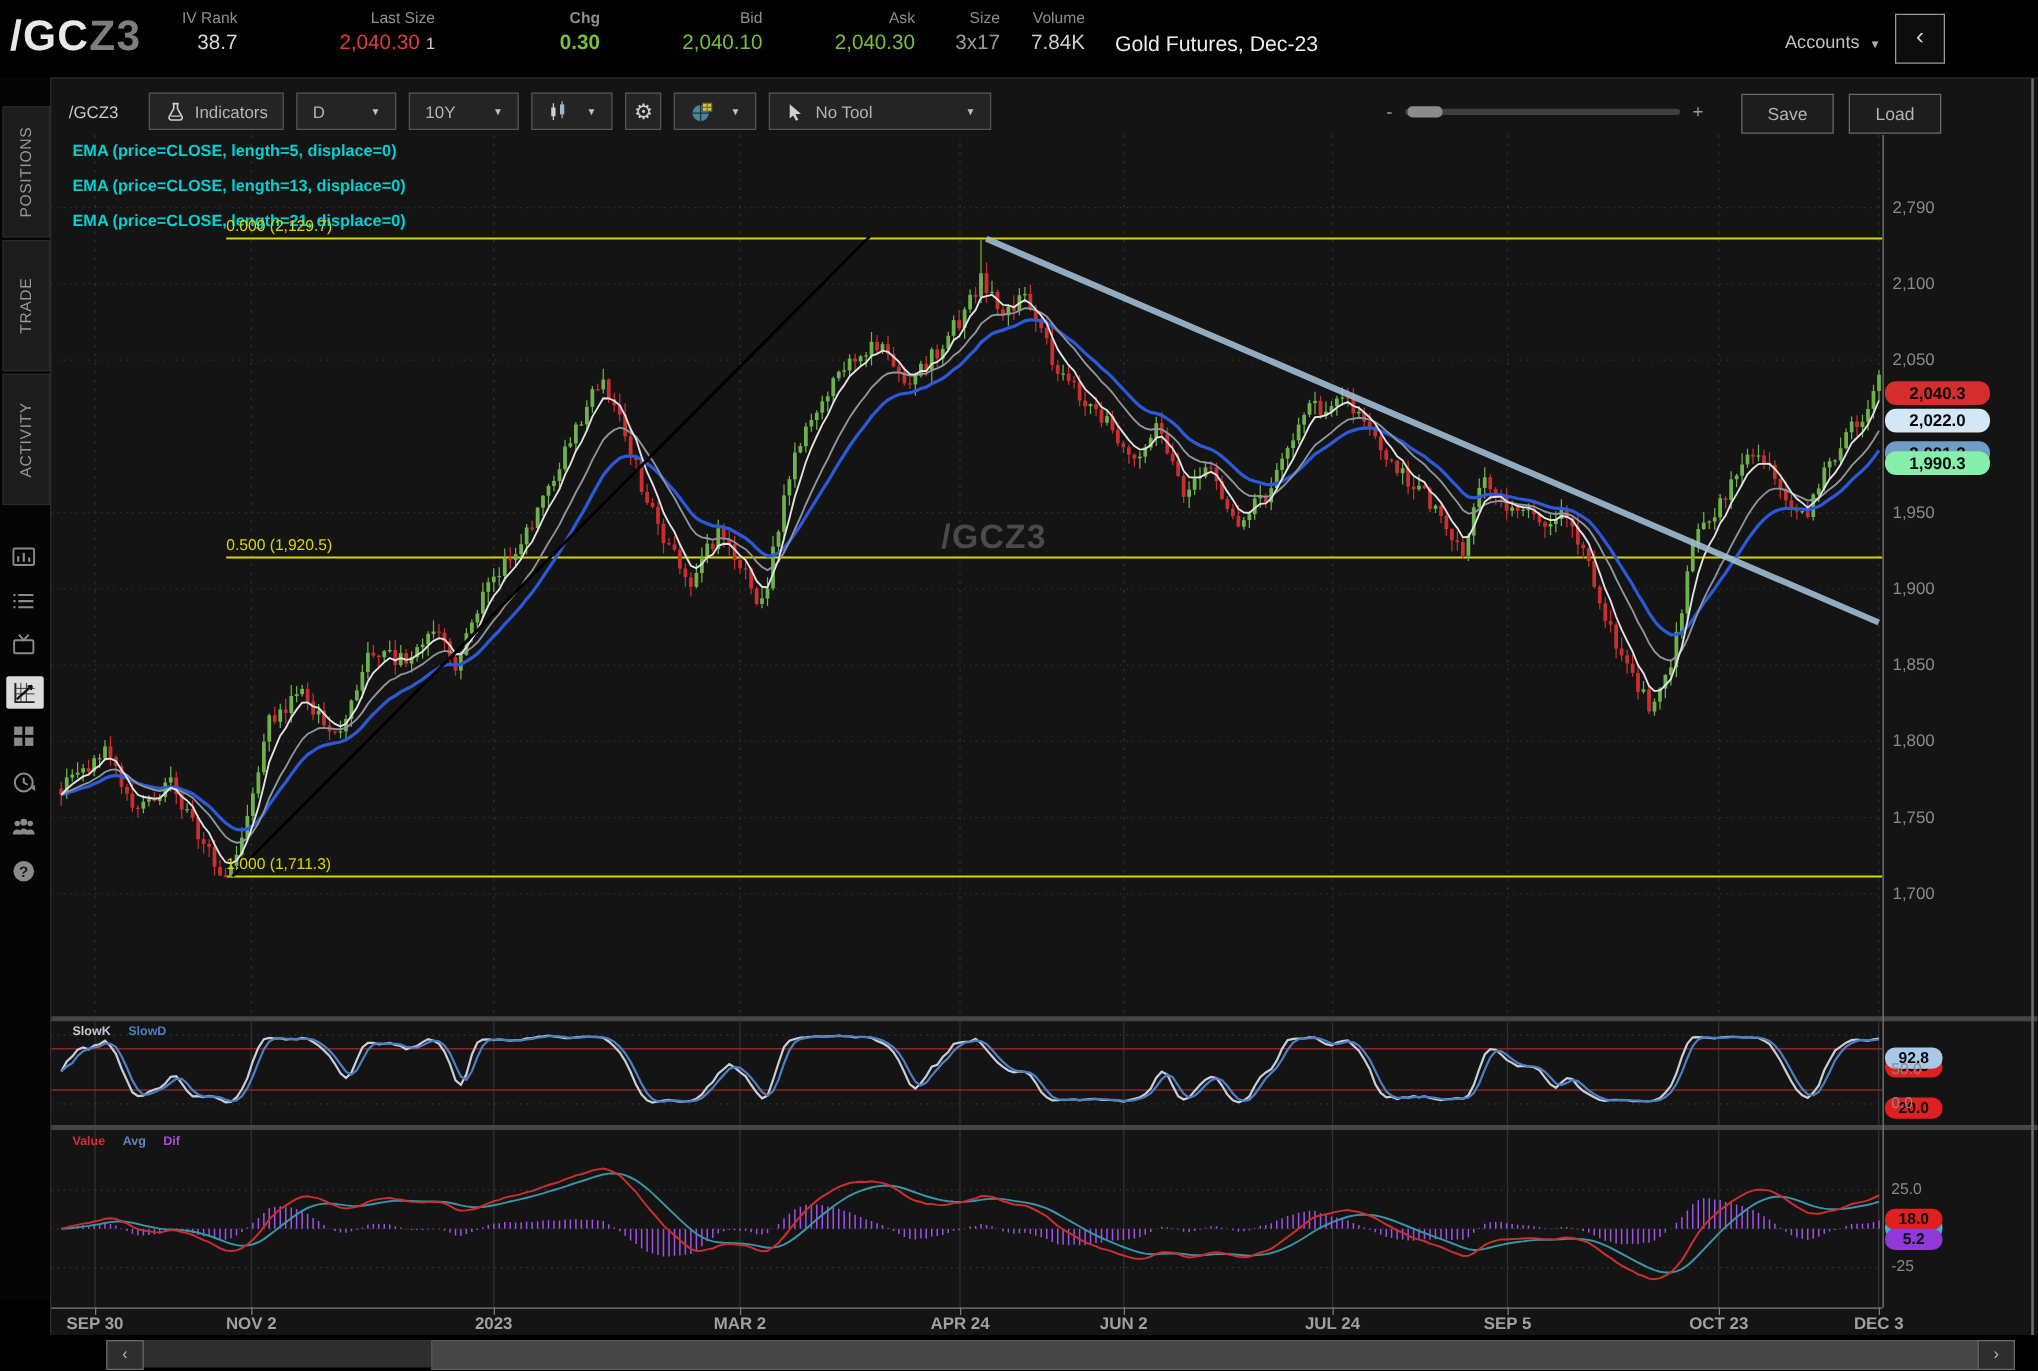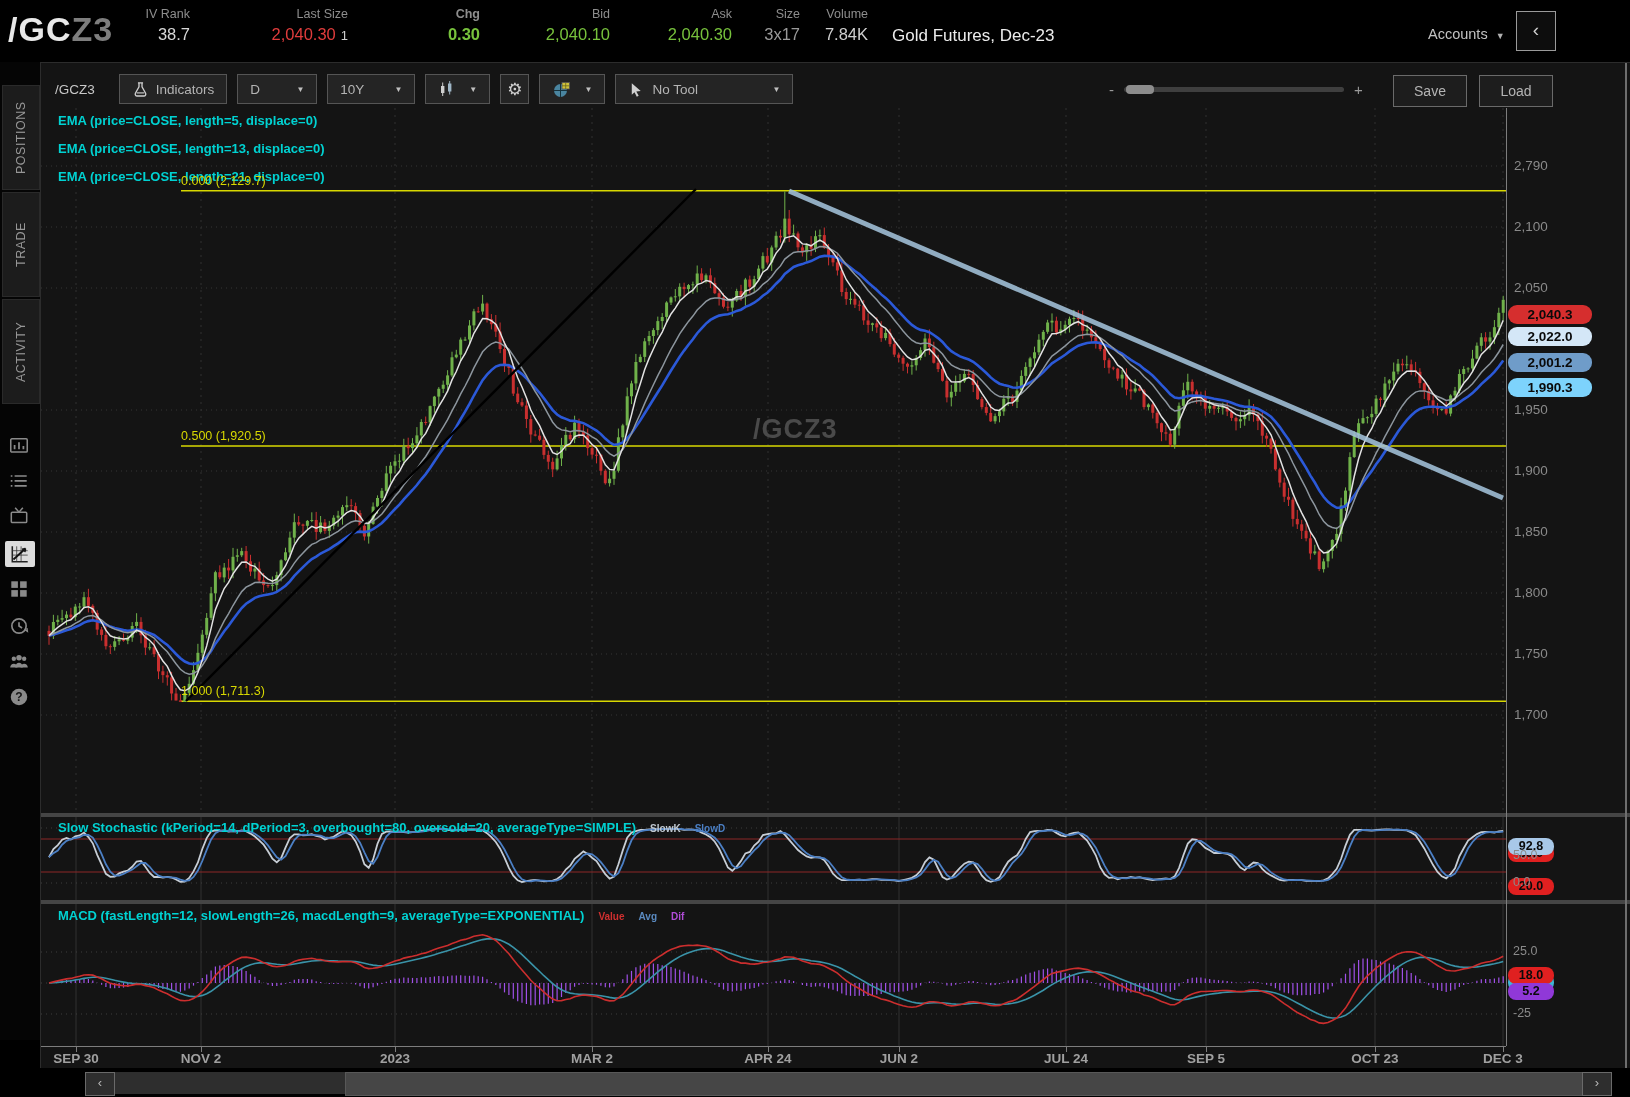--- a/index.html
+++ b/index.html
@@ -1293,43 +1293,41 @@
   <div class="axisline-h"></div>
   <div class="edge-strip"></div>
   <div id="overlays">
       <div class="study-label" style="top: 50px;">EMA (price=CLOSE, length=5, displace=0)</div>
       <div class="study-label" style="top: 78px;">EMA (price=CLOSE, length=13, displace=0)</div>
       <div class="study-label" style="top: 106px;">EMA (price=CLOSE, length=21, displace=0)</div>
       <div class="fib-label" style="left: 140px; top: 110.766px;">0.000 (2,129.7)</div>
       <div class="fib-label" style="left: 140px; top: 365.99px;">0.500 (1,920.5)</div>
       <div class="fib-label" style="left: 140px; top: 621.214px;">1.000 (1,711.3)</div>
       <div class="pane-head" style="top: 757px;">
-        <span class="pane-title">Slow Stochastic (kPeriod=14, dPeriod=3, overbought=80, oversold=20, averageType=SIMPLE)</span>
         <span class="legend-item" style="color: rgb(192, 200, 208);">SlowK</span>
         <span class="legend-item" style="color: rgb(75, 127, 196);">SlowD</span>
       </div>
       <div class="pane-head" style="top: 845px;">
-        <span class="pane-title">MACD (fastLength=12, slowLength=26, macdLength=9, averageType=EXPONENTIAL)</span>
         <span class="legend-item" style="color: rgb(208, 48, 48);">Value</span>
         <span class="legend-item" style="color: rgb(90, 138, 192);">Avg</span>
         <span class="legend-item" style="color: rgb(177, 76, 216);">Dif</span>
       </div>
       <div class="ytick" style="top: 95px;">2,790</div>
       <div class="ytick" style="top: 156px;">2,100</div>
       <div class="ytick" style="top: 217px;">2,050</div>
       <div class="ytick" style="top: 339px;">1,950</div>
       <div class="ytick" style="top: 400px;">1,900</div>
       <div class="ytick" style="top: 461px;">1,850</div>
       <div class="ytick" style="top: 522px;">1,800</div>
       <div class="ytick" style="top: 583px;">1,750</div>
       <div class="ytick" style="top: 644px;">1,700</div>
       <div class="bubble" style="top: 226.834px; background: rgb(214, 46, 46);">2,040.3</div>
       <div class="bubble" style="top: 249.16px; background: rgb(212, 231, 247);">2,022.0</div>
       <div class="bubble" style="top: 274.536px; background: rgb(111, 156, 201);">2,001.2</div>
-      <div class="bubble" style="top: 300px; background: #7dd3fc;">1,990.3</div>
+      <div class="bubble" style="top: 283px; background: #86efac;">1,990.3</div>
       <div class="bubble small" style="top: 767px; background: rgb(224, 32, 32);">80.0</div>
       <div class="bubble small" style="top: 759.96px; background: rgb(168, 200, 232);">92.8</div>
       <div class="subtick" style="top: 784.5px;">50.0</div>
       <div class="bubble small" style="top: 800px; background: rgb(224, 32, 32);">20.0</div>
       <div class="subtick" style="top: 812px;">0.0</div>
       <div class="subtick" style="top: 881px;">25.0</div>
       <div class="subtick" style="top: 912px;">0.0</div>
       <div class="subtick" style="top: 943px;">-25</div>
       <div class="bubble small" style="top: 895.996px; background: rgb(63, 181, 213);">12.1</div>
       <div class="bubble small" style="top: 888.68px; background: rgb(224, 32, 32);">18.0</div>

